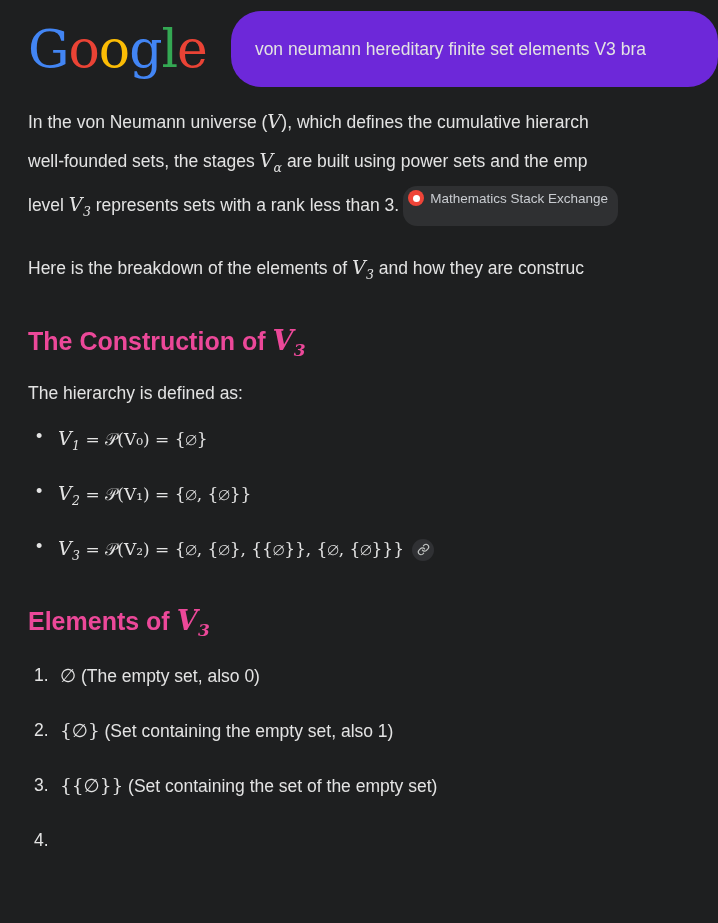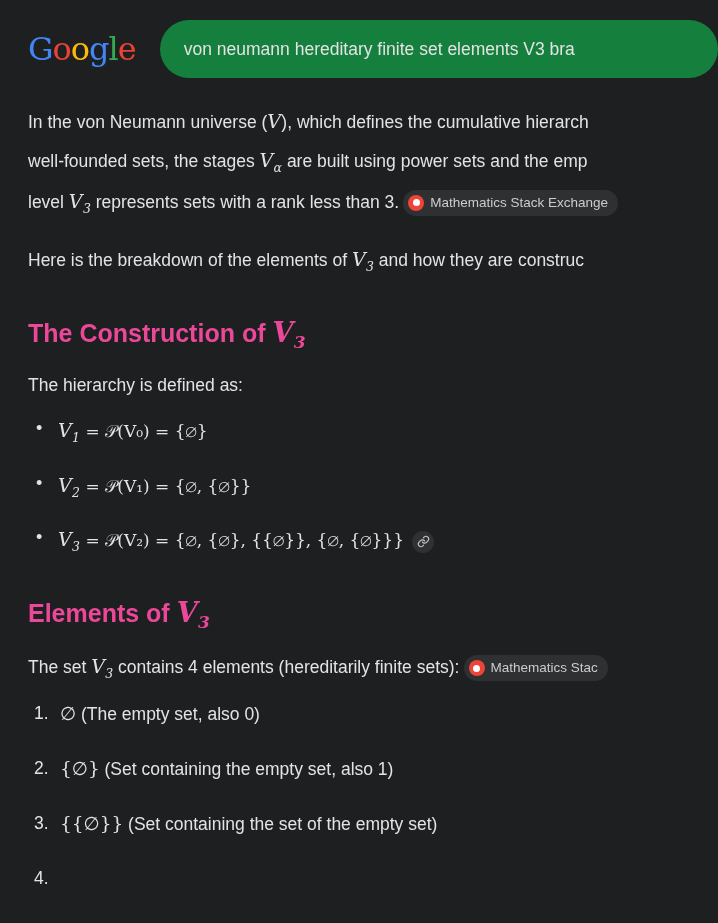--- a/index.html
+++ b/index.html
@@ -25,38 +25,38 @@
   
   .header {
     display: flex;
     align-items: center;
     height: 98px;
     padding: 0 0 0 28px;
     box-sizing: border-box;
   }
   .logo {
     font-family: "DejaVu Serif", serif;
-    font-size: 32px;
+    font-size: 52px;
     letter-spacing: -1px;
     line-height: 1;
     user-select: none;
     white-space: nowrap;
   }
   .logo .l1 { color: #4285f4; }
   .logo .l2 { color: #ea4335; }
   .logo .l3 { color: #fbbc05; }
   .logo .l4 { color: #4285f4; }
   .logo .l5 { color: #34a853; }
   .logo .l6 { color: #ea4335; }
 
   .searchbar {
     margin-left: 24px;
     flex: 1;
-    height: 58px;
-    background: #15803d;
+    height: 76px;
+    background: #6d28d9;
     border-radius: 30px;
     display: flex;
     align-items: center;
     padding: 0 22px;
     box-sizing: border-box;
     overflow: hidden;
   }
   .searchbar input {
     background: transparent;
     border: none;
@@ -100,21 +100,21 @@
     font-size: 17px;
   }
 
   
   .chip {
     display: inline-flex;
     align-items: center;
     gap: 6px;
     background: #2f3032;
     border-radius: 14px;
-    padding: 2px 10px 2px 5px;
+    padding: 2px 10px 17px 5px;
     font-size: 13.5px;
     color: #c9ccd1;
     vertical-align: middle;
     white-space: nowrap;
     margin-left: 4px;
   }
   .chip .favicon {
     width: 16px;
     height: 16px;
     border-radius: 50%;
@@ -246,24 +246,20 @@
       <li><span class="mv">V</span><span class="sub">3</span><span class="num"> = 𝒫(V₂) = {∅, {∅}, {{∅}}, {∅, {∅}}}</span><span class="link-icon">
             <svg width="13" height="13" viewBox="0 0 24 24" fill="none" stroke="#c4c7c5" stroke-width="2.2" stroke-linecap="round">
               <path d="M10 13a5 5 0 0 0 7.5.5l3-3a5 5 0 0 0-7-7l-1.7 1.7"></path>
               <path d="M14 11a5 5 0 0 0-7.5-.5l-3 3a5 5 0 0 0 7 7l1.7-1.7"></path>
             </svg>
           </span></li>
     </ul>
 
     <h2 class="section"><span>Elements of </span><span class="mv">V</span><span class="sub">3</span></h2>
 
-    <div class="lead"><span>The set </span><span class="mv">V</span><span class="sub">3</span><span> contains 4 elements (hereditarily finite sets):</span><span class="chip">
-          <span class="favicon"></span>
-          <span>Mathematics Stac</span>
-        </span></div>
 
     <ol class="numbers">
       <li><span class="setsym">∅</span><span> (The empty set, also 0)</span></li>
       <li><span class="setsym">{∅}</span><span> (Set containing the empty set, also 1)</span></li>
       <li><span class="setsym">{{∅}}</span><span> (Set containing the set of the empty set)</span></li>
       <li></li>
     </ol>
 
   </div>
 </div>

